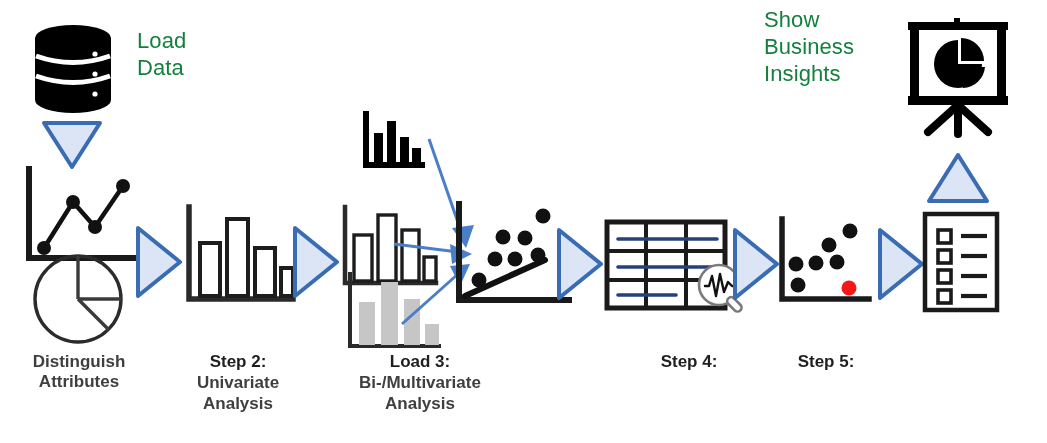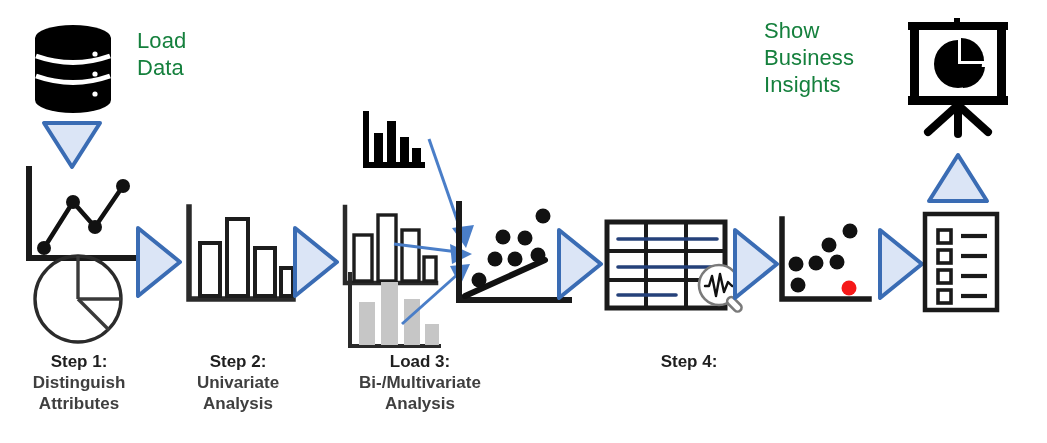--- a/index.html
+++ b/index.html
@@ -81,21 +81,20 @@
   <div class="abs" style="left:30px;top:252px;">
     <svg width="96" height="94" viewBox="0 0 96 94">
       <circle cx="48" cy="47" r="43" fill="none" stroke="#2b2b2b" stroke-width="3.4"></circle>
       <path d="M48 47 L48 4" stroke="#3a3a3a" stroke-width="3.4" fill="none"></path>
       <path d="M48 47 L91 47" stroke="#3a3a3a" stroke-width="3.4" fill="none"></path>
       <path d="M48 47 L79 78" stroke="#3a3a3a" stroke-width="3.4" fill="none"></path>
     </svg>
   </div>
 
   <div class="abs steplabel" style="left:0px;top:352px;width:158px;">
-    <span class="num">Step 1:</span>
     <span class="desc">Distinguish
 Attributes</span>
   </div>
 
   <div class="abs" style="left:134px;top:224px;">
     <svg width="50" height="76" viewBox="0 0 50 76">
       <polygon points="4,4 46,38 4,72" fill="#dbe5f6" stroke="#3a6cb4" stroke-width="4" stroke-linejoin="round"></polygon>
     </svg>
   </div>
 
@@ -250,20 +249,21 @@
         <circle cx="60" cy="47" r="7.5"></circle>
         <circle cx="52" cy="30" r="7.5"></circle>
         <circle cx="73" cy="16" r="7.5"></circle>
         <circle cx="21" cy="70" r="7.5"></circle>
       </g>
       <circle cx="72" cy="73" r="7.5" fill="#f51818"></circle>
     </svg>
   </div>
 
   <div class="abs steplabel" style="left:758px;top:352px;width:136px;">
+    <span class="num">Step 5:</span>
   </div>
 
   <div class="abs" style="left:876px;top:226px;">
     <svg width="50" height="76" viewBox="0 0 50 76">
       <polygon points="4,4 46,38 4,72" fill="#dbe5f6" stroke="#3a6cb4" stroke-width="4" stroke-linejoin="round"></polygon>
     </svg>
   </div>
 
   <div class="abs" style="left:921px;top:211px;">
     <svg width="80" height="102" viewBox="0 0 80 102">
@@ -277,21 +277,21 @@
       <g stroke="#1a1a1a" stroke-width="4.2" stroke-linecap="butt">
         <line x1="40" y1="25" x2="66" y2="25"></line>
         <line x1="40" y1="45" x2="66" y2="45"></line>
         <line x1="40" y1="65" x2="66" y2="65"></line>
         <line x1="40" y1="85" x2="66" y2="85"></line>
       </g>
     </svg>
   </div>
 
 
-  <div class="abs callout" style="left:764px;top:18px;">Show
+  <div class="abs callout" style="left:764px;top:7px;">Show
 Business
 Insights</div>
 
   <div class="abs" style="left:896px;top:18px;">
     <svg width="124" height="120" viewBox="0 0 124 120">
       <rect x="12" y="4" width="100" height="8" fill="#000"></rect>
       <rect x="12" y="78" width="100" height="9" fill="#000"></rect>
       <rect x="14" y="8" width="9" height="74" fill="#000"></rect>
       <rect x="101" y="8" width="9" height="74" fill="#000"></rect>
       <rect x="58" y="0" width="6" height="10" fill="#000"></rect>

